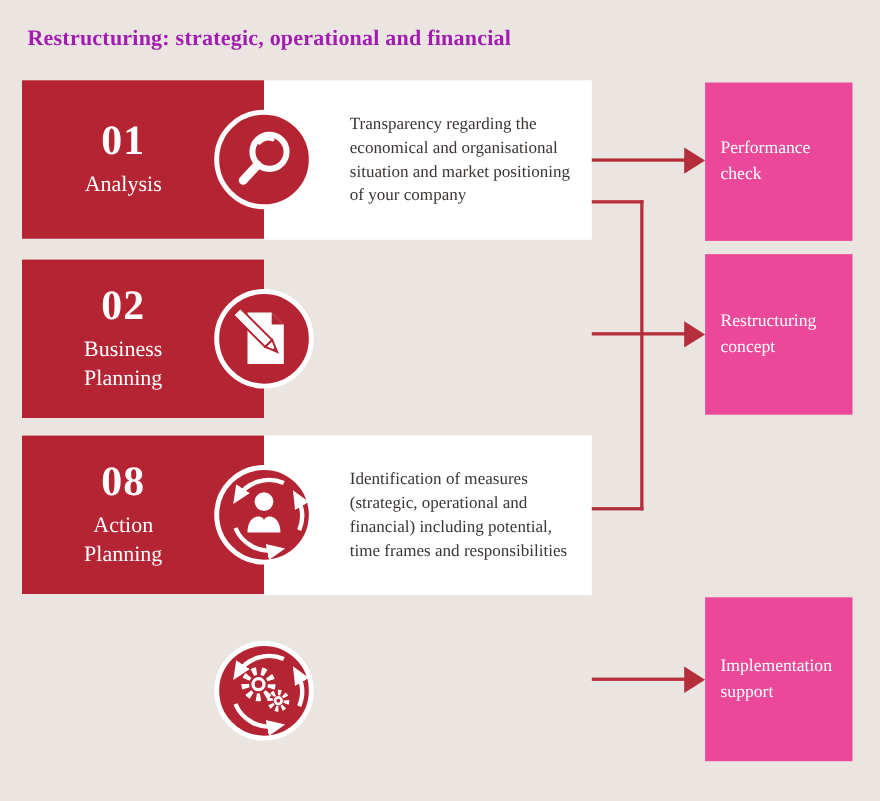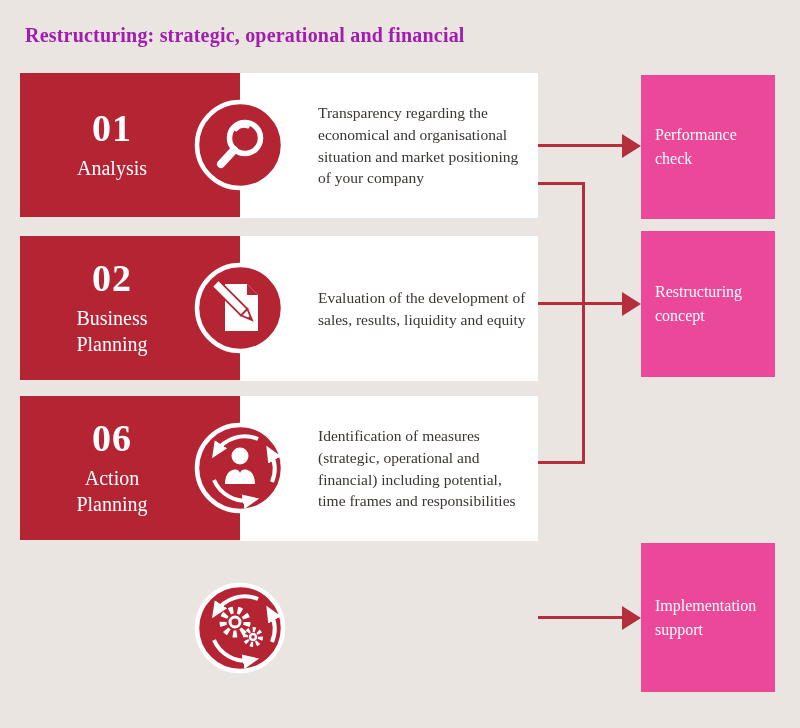--- a/index.html
+++ b/index.html
@@ -80,40 +80,37 @@
       </svg>
     </div>
   </div>
 
   <div class="row r2">
     <div class="redblock">
       <div class="stepnum">02</div>
       <div class="steplabel">Business
 Planning</div>
     </div>
-    <div class="whiteblock">
-      <div class="desc">Evaluation of the development of sales, results, liquidity and equity</div>
-    </div>
     <div class="medal">
       <svg viewBox="0 0 96 96" width="96" height="96">
         <circle cx="48" cy="48" r="43" fill="#b52433" stroke="#ffffff" stroke-width="4.5"></circle>
         <path d="M33,24 L55,24 L66,35 L66,71 L33,71 Z" fill="#ffffff"></path>
         <path d="M55,24 L55,35 L66,35 Z" fill="#b52433"></path>
         <g transform="rotate(-45 48 48)">
           <rect x="43.5" y="13" width="9" height="41" fill="#ffffff" stroke="#b52433" stroke-width="1.8"></rect>
           <path d="M43.5,54 L52.5,54 L48,65 Z" fill="#ffffff" stroke="#b52433" stroke-width="1.8"></path>
           <path d="M46.3,60.5 L49.7,60.5 L48,65 Z" fill="#b52433"></path>
         </g>
       </svg>
     </div>
   </div>
 
   <div class="row r3">
     <div class="redblock">
-      <div class="stepnum">06</div>
+      <div class="stepnum">08</div>
       <div class="steplabel">Action
 Planning</div>
     </div>
     <div class="whiteblock">
       <div class="desc">Identification of measures (strategic, operational and financial) including potential, time frames and responsibilities</div>
     </div>
     <div class="medal">
       <svg viewBox="0 0 96 96" width="96" height="96">
         <defs>
           <marker id="m3" viewBox="0 0 10 10" refX="5" refY="5" markerWidth="4.6" markerHeight="4.6" orient="auto">

